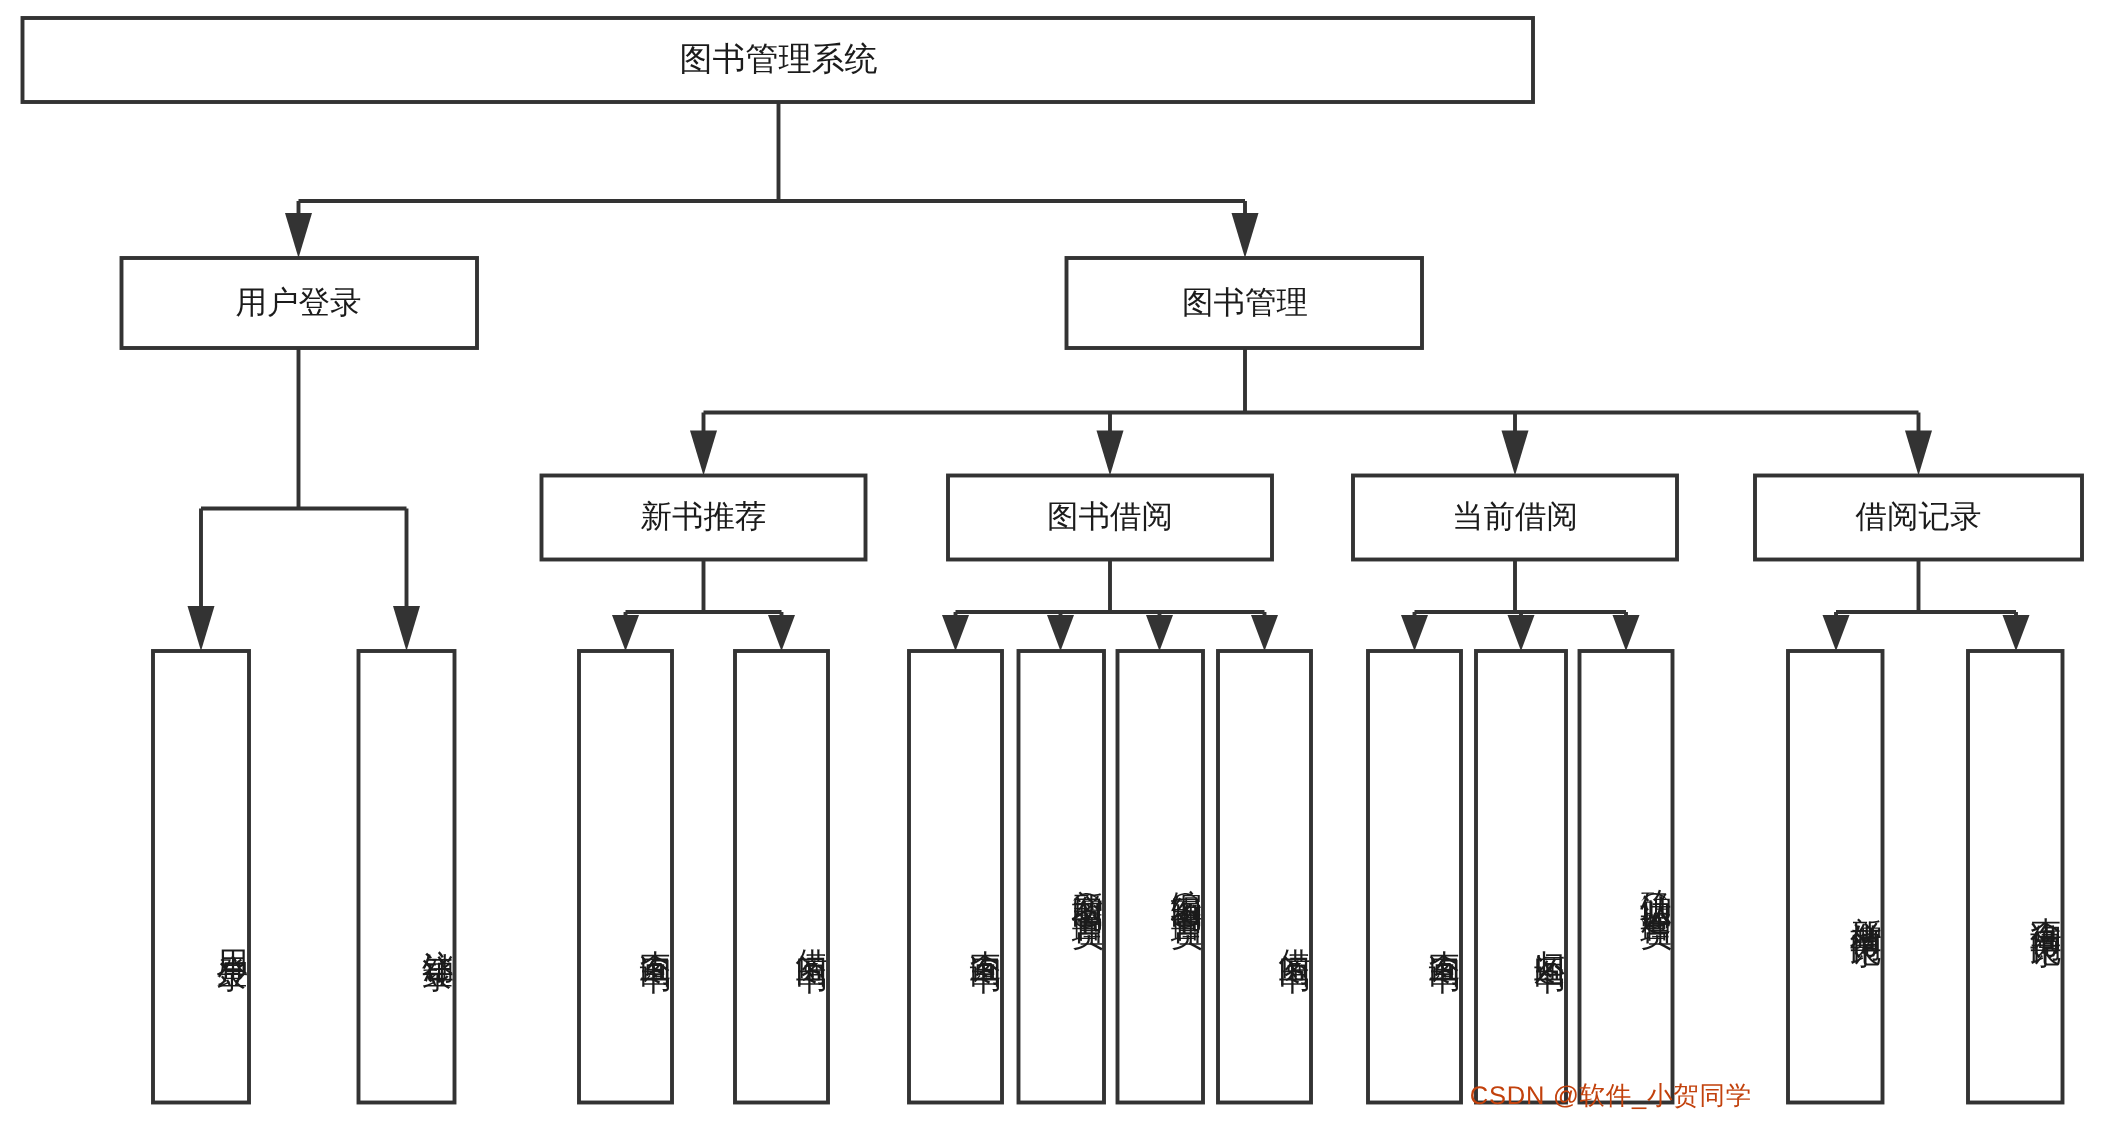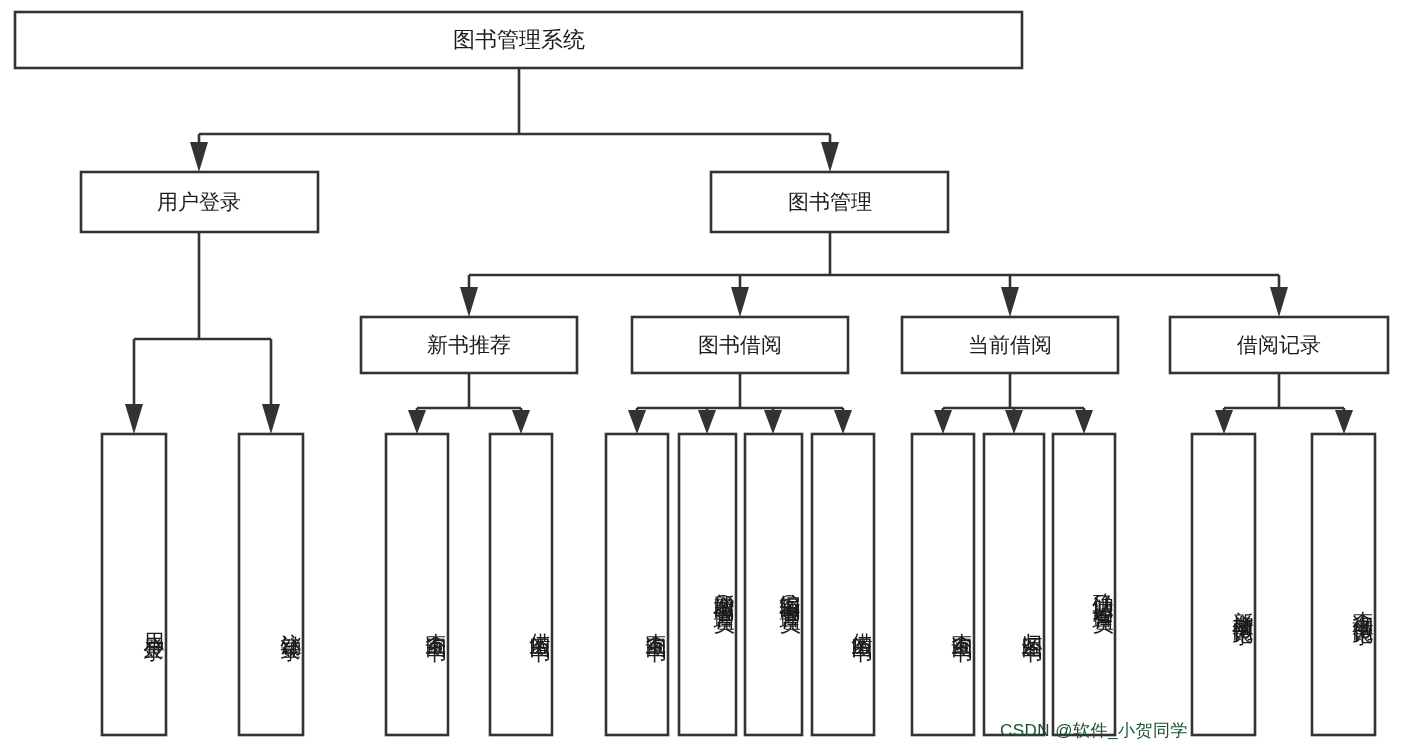--- a/index.html
+++ b/index.html
@@ -11,21 +11,20 @@
     width: 1405px;
     height: 747px;
     font-family: "Liberation Sans", "DejaVu Sans", sans-serif;
     overflow: hidden;
   }
   #diagram-root {
     position: relative;
     width: 1176px;
     height: 747px;
     background: #ffffff;
-    padding-left: 20px;
   }
   svg#flow {
     position: absolute;
     left: 0;
     top: 0;
     width: 1405px;
     height: 747px;
   }
   .node-rect {
     fill: #ffffff;
@@ -66,21 +65,21 @@
     justify-content: center;
     white-space: nowrap;
     pointer-events: none;
   }
   .watermark {
     position: absolute;
     right: 8px;
     bottom: 5px;
     font-family: "Liberation Sans", "DejaVu Sans", sans-serif;
     font-size: 17px;
-    color: #14532d;
+    color: #c2410c;
     white-space: nowrap;
     letter-spacing: 0.5px;
   }
 </style>
 </head>
 <body>
 
 <div id="diagram-root">
 
   <svg id="flow" viewBox="0 0 1405 747">

